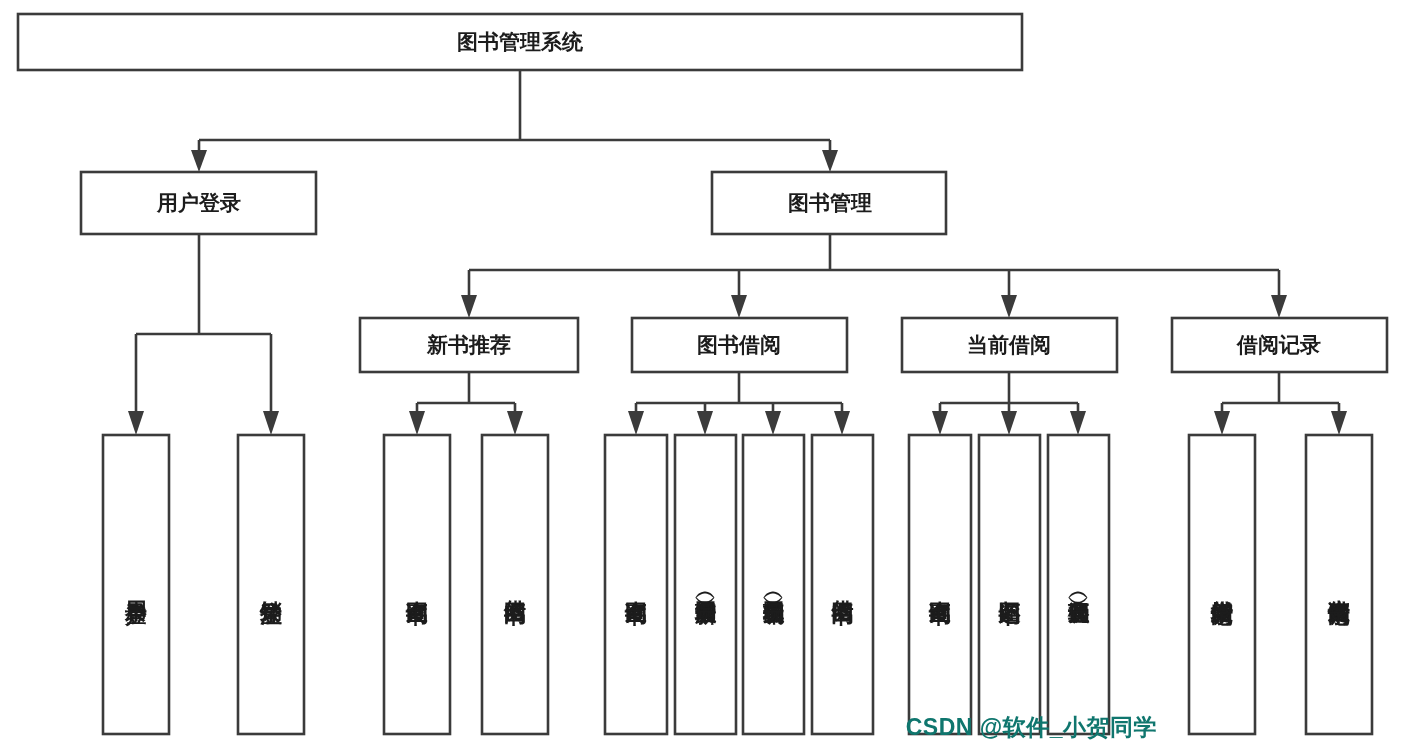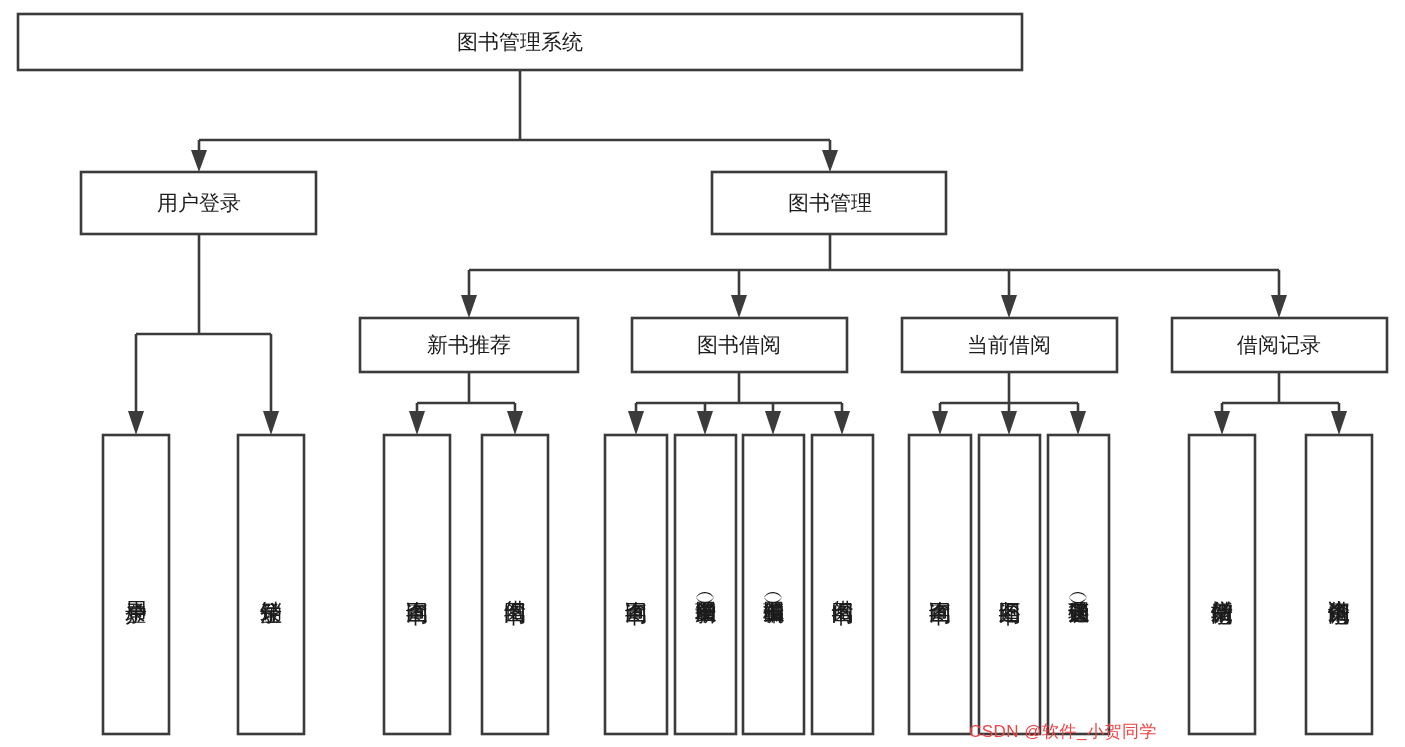--- a/index.html
+++ b/index.html
@@ -12,20 +12,21 @@
     width: 1405px;
     height: 747px;
     font-family: "Liberation Sans", "DejaVu Sans", sans-serif;
     overflow: hidden;
     position: relative;
   }
   #diagram-root {
     position: relative;
     width: 1169px;
     height: 747px;
+    font-weight: bold;
   }
   svg.diagram-canvas {
     position: absolute;
     left: 0;
     top: 0;
     width: 1405px;
     height: 747px;
     display: block;
   }
   .node-box {
@@ -77,22 +78,22 @@
   }
   .vertical-label.tight {
     font-size: 21px;
     letter-spacing: 0px;
   }
   .watermark {
     position: absolute;
     right: 12px;
     bottom: 4px;
     font-family: "Liberation Sans", "DejaVu Sans", sans-serif;
-    font-size: 17px;
-    color: #ef4444;
+    font-size: 23px;
+    color: #0f766e;
     letter-spacing: 0.5px;
     white-space: nowrap;
   }
 </style>
 </head>
 <body>
 
 <div id="diagram-root">
 
   <svg class="diagram-canvas" viewBox="0 0 1405 747">

